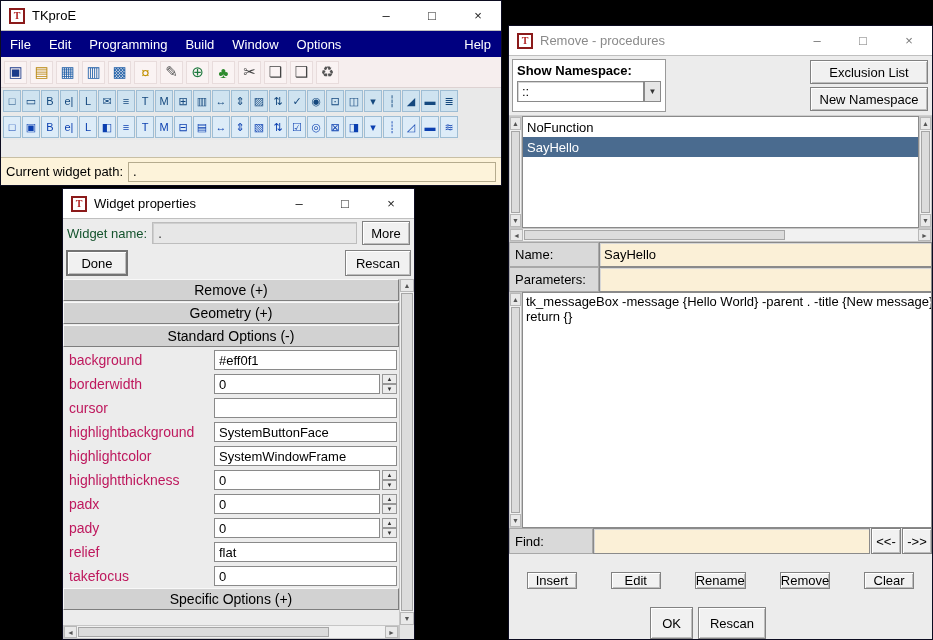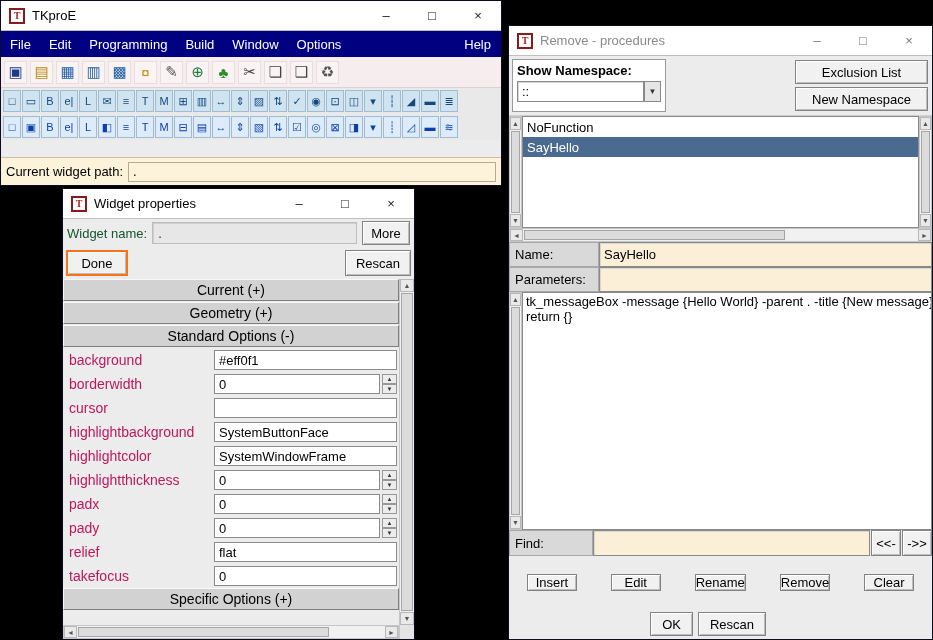--- a/index.html
+++ b/index.html
@@ -28,40 +28,40 @@
   .tb-icon{width:23px;height:23px;display:flex;align-items:center;justify-content:center;font-size:15px;border:1px solid #e8dcdc;background:#faf3f3}
 
   .palette-row{flex:0 0 26px;background:#e9e9e9;display:flex;align-items:center;padding:0 2px;gap:1px}
   .pal-cell{width:18px;height:22px;background:#cfe3f0;border:1px solid #9ebdd4;color:#14487e;font-size:11px;display:flex;align-items:center;justify-content:center;overflow:hidden}
   .row2 .pal-cell{background:#ddecf8;color:#0b3fb0}
 
   .main-status{margin-top:auto;flex:0 0 28px;background:#fdf3da;border-top:1px solid #c8bfa4;display:flex;align-items:center;font-size:13px;padding:0 5px;gap:5px;color:#000}
   .status-entry{flex:1;height:20px;background:#fdf3da;border:1px solid #b5ab8e;display:flex;align-items:center;padding:0 4px}
 
   .btn{background:#f1f1f1;border:1px solid #828282;box-shadow:inset 1px 1px 0 #fff, inset -1px -1px 0 #bdbdbd;display:flex;align-items:center;justify-content:center;font-size:13px;color:#000;white-space:nowrap}
-  .btn-default{border:2px solid #f97316}
+  .btn-default{border:2px solid #737373}
 
   .entry{background:#fff;border:1px solid #8a8a8a;box-shadow:inset 1px 1px 0 #d6d6d6;font-size:13px;display:flex;align-items:center;padding:0 4px;overflow:hidden;white-space:nowrap;color:#000}
   .beige{background:#fbf0d7}
 
   .vscroll{flex:0 0 13px;background:#f1f1f1;border:1px solid #c6c6c6;display:flex;flex-direction:column}
   .hscroll{flex:0 0 14px;background:#f1f1f1;border:1px solid #c6c6c6;display:flex}
   .scroll-arrow{flex:0 0 13px;display:flex;align-items:center;justify-content:center;font-size:7px;color:#555;background:#e9e9e9;border:1px solid #b8b8b8}
   .scroll-thumb-v{flex:1;margin:1px;background:#dcdcdc;border:1px solid #a6a6a6}
   .scroll-thumb-h{flex:0 0 62%;margin:1px;background:#dcdcdc;border:1px solid #a6a6a6}
   .hspacer{flex:1}
 
   .proc-top{flex:0 0 58px;background:#ececec;display:flex;padding:3px;border-bottom:1px solid #cfcfcf}
   .ns-box{width:154px;background:#fff;border:1px solid #9a9a9a;padding:3px 4px;display:flex;flex-direction:column}
   .ns-label{font-size:13px;font-weight:bold;color:#000}
   .combo{display:flex;margin-top:3px;height:21px}
   .combo-value{flex:1}
   .combo-btn{width:17px;display:flex;align-items:center;justify-content:center;font-size:8px;color:#333;background:#e6e6e6;border:1px solid #8a8a8a}
   .ns-buttons{margin-left:auto;display:flex;flex-direction:column;gap:3px;padding:1px}
-  .ns-buttons .btn{width:133px;height:24px}
+  .ns-buttons .btn{width:118px;height:24px}
 
   .list-wrap{flex:0 0 112px;display:flex}
   .listbox{flex:1;background:#fff;border:1px solid #8a8a8a;overflow:hidden}
   .list-item{height:20px;display:flex;align-items:center;padding:0 4px;font-size:13px;color:#000}
   .list-item.selected{background:#4a6b8f;color:#fff}
 
   .labeled-row{flex:0 0 25px;display:flex}
   .row-label{flex:0 0 90px;background:#d9d9d9;border:1px solid #a8a8a8;font-size:13px;display:flex;align-items:center;padding:0 5px;color:#000}
   .row-entry{flex:1}
 
@@ -71,21 +71,21 @@
 
   .find-row{flex:0 0 26px;display:flex}
   .find-label{flex:0 0 84px}
   .find-entry{flex:1}
   .find-btn{flex:0 0 30px;margin-left:1px}
 
   .actions{flex:0 0 28px;display:flex;background:#ececec;padding:1px}
   .action-btn{flex:1;margin:17px}
 
   .proc-bottom{flex:0 0 30px;background:#ececec;display:flex;align-items:center;justify-content:flex-end;padding-right:166px;gap:5px}
-  .proc-bottom .btn{height:24px;padding:0 11px}
+  .proc-bottom .btn{height:32px;padding:0 11px}
 
   .props-name-row{flex:0 0 28px;display:flex;align-items:center;padding:2px 4px;gap:5px;background:#ececec}
   .wname-label{font-size:13px;color:#14532d}
   .wname-entry{flex:1;height:22px;background:#e7e7e7;border:1px solid #bdbdbd;box-shadow:inset 1px 1px 0 #cfcfcf;font-size:13px;display:flex;align-items:center;padding:0 5px;color:#333}
   .more-btn{width:48px;height:24px}
 
   .done-cancel{flex:0 0 32px;display:flex;align-items:center;padding:0 3px;background:#ececec}
   .done-btn{width:62px;height:26px}
   .cancel-btn{width:66px;height:26px;margin-left:auto}
 
@@ -390,21 +390,21 @@
 
     <div class="done-cancel">
       <span class="btn btn-default done-btn">Done</span>
       <span class="btn cancel-btn">Rescan</span>
     </div>
 
     <div class="props-body">
       <div class="props-content">
         <div class="prop-rows">
 
-            <div class="section-header">Current (+)</div>
+            <div class="section-header">Remove (+)</div>
 
             <div class="section-header">Geometry (+)</div>
 
             <div class="section-header">Standard Options (-)</div>
           </div>
 
         <div class="prop-rows">
 
             <div class="prop-row">
               <span class="prop-label">background</span>

